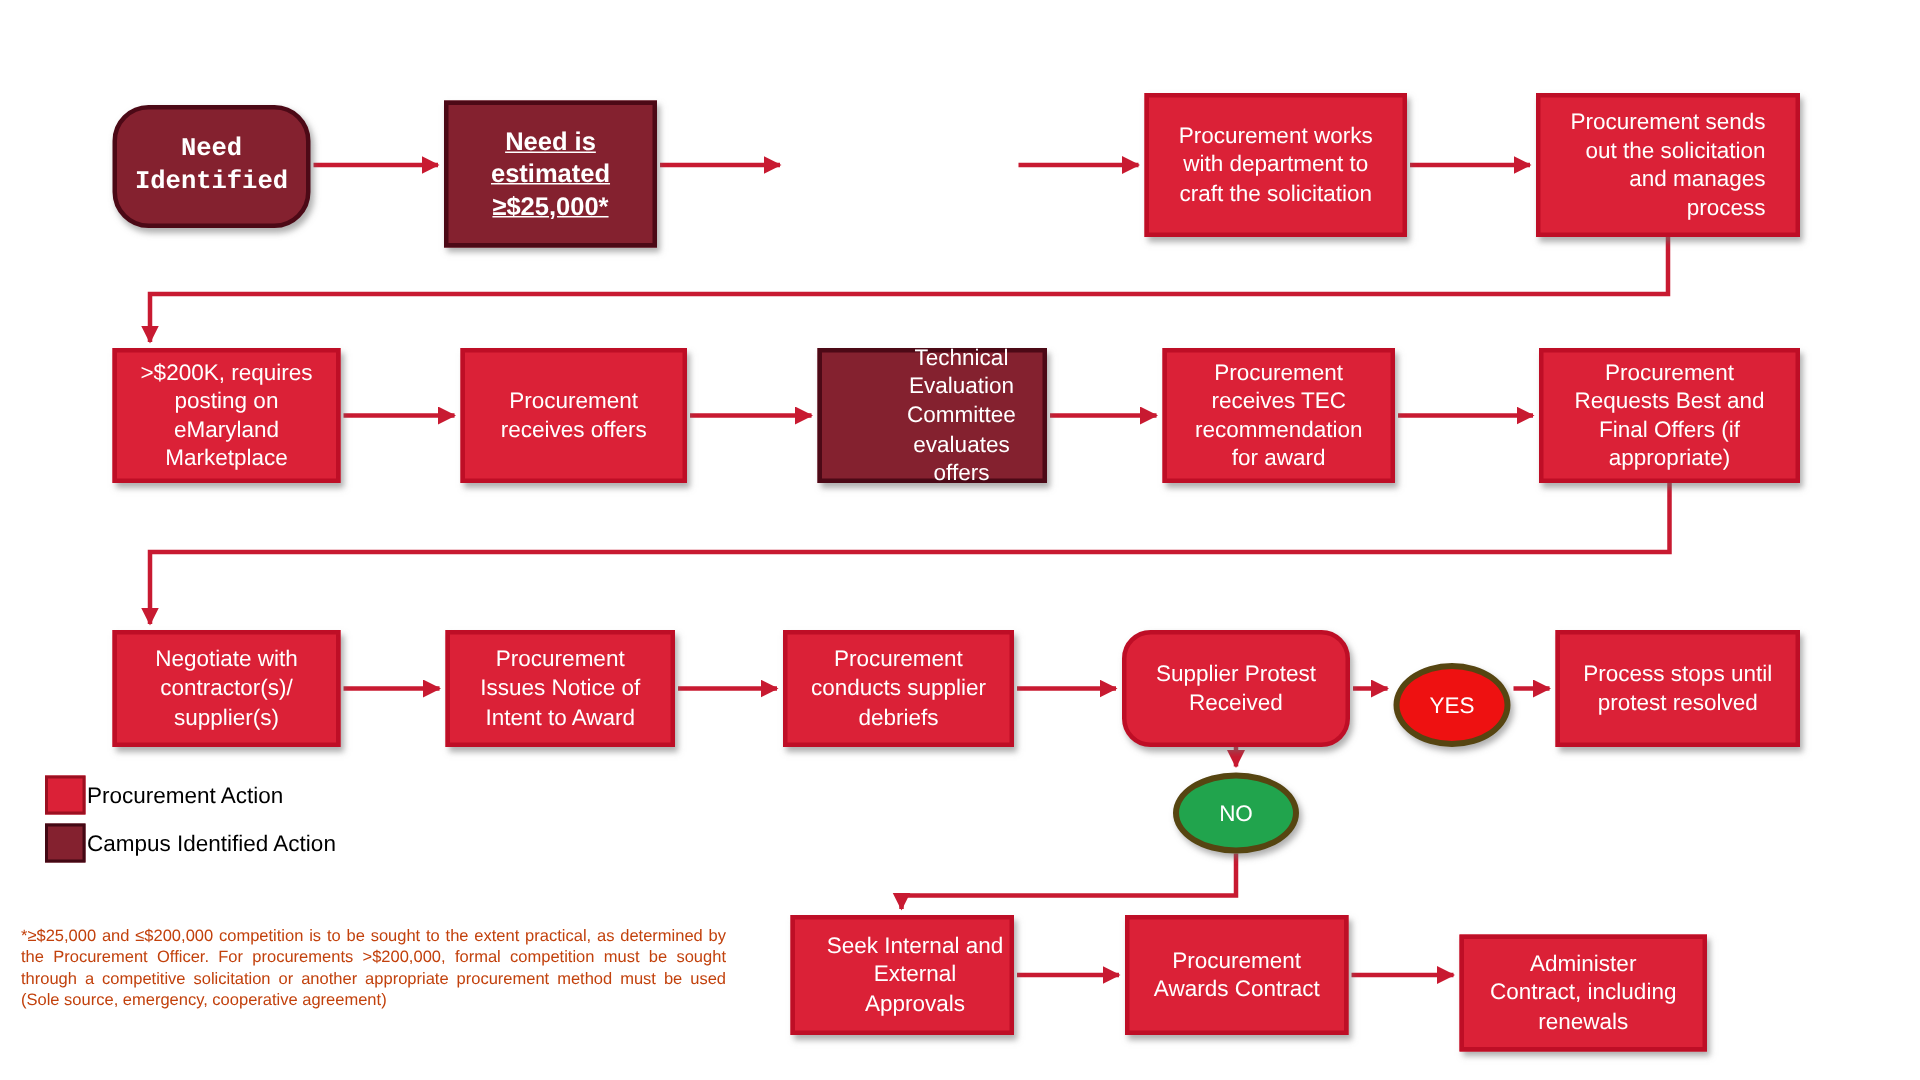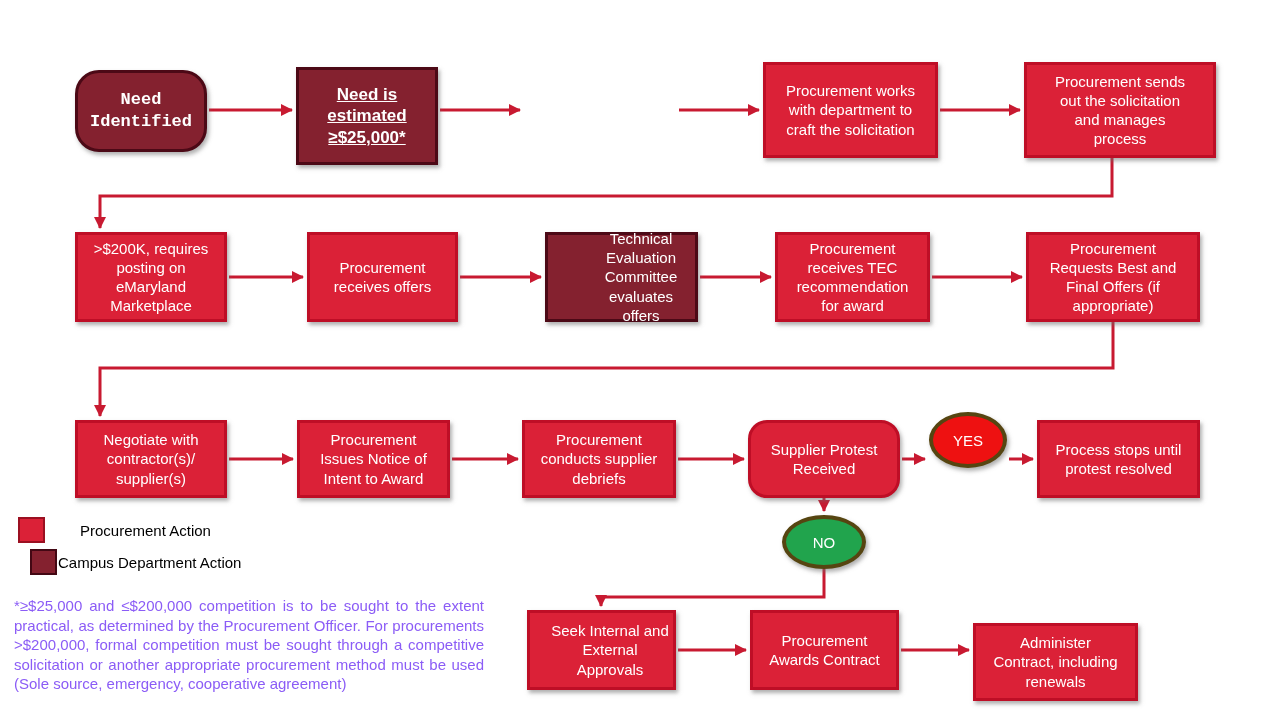--- a/index.html
+++ b/index.html
@@ -31,22 +31,22 @@
     box-shadow:2px 3px 4px rgba(110,110,110,0.55);
   }
   .oval-yes{background:#EE1111;}
   .oval-no{background:#21A44D;}
   .legend-row{position:absolute;z-index:1;display:flex;align-items:center;}
   .swatch{width:27px;height:26px;box-sizing:border-box;display:inline-block;}
   .swatch-red{background:#DB2137;border:2px solid #9B1021;}
   .swatch-maroon{background:#84212F;border:2px solid #430814;}
   .legend-label{font-size:15px;color:#000000;margin-left:1px;}
   .footnote{
-    position:absolute;left:14px;top:596px;width:470px;z-index:1;
-    font-size:15px;line-height:1.3;color:#8b5cf6;text-align:justify;
+    position:absolute;left:14px;top:617px;width:470px;z-index:1;
+    font-size:11px;line-height:1.3;color:#c2410c;text-align:justify;
   }
 </style>
 </head>
 <body>
 
 <div class="slide">
 
 
   <svg class="connectors" width="1280" height="720" viewBox="0 0 1280 720">
     <defs>
@@ -78,21 +78,21 @@
   </svg>
 
   <div class="node maroon rounded big" style="left:75px;top:70px;width:132px;height:82px;font-family:Liberation Mono, monospace;">Need
 Identified</div>
   <div class="node maroon big" style="left:296px;top:67px;width:142px;height:98px;text-decoration:underline;">Need is
 estimated
 ≥$25,000*</div>
   <div class="node red" style="left:763px;top:62px;width:175px;height:96px;">Procurement works
 with department to
 craft the solicitation</div>
-  <div class="node red" style="left:1024px;top:62px;width:192px;height:96px;">Procurement sends
+  <div class="node red" style="left:1024px;top:62px;width:176px;height:96px;text-align:right;">Procurement sends
 out the solicitation
 and manages
 process</div>
 
   <div class="node red" style="left:75px;top:232px;width:152px;height:90px;">&gt;$200K, requires
 posting on
 eMaryland
 Marketplace</div>
   <div class="node red" style="left:307px;top:232px;width:151px;height:90px;">Procurement
 receives offers</div>
@@ -113,39 +113,39 @@
 contractor(s)/
 supplier(s)</div>
   <div class="node red" style="left:297px;top:420px;width:153px;height:78px;">Procurement
 Issues Notice of
 Intent to Award</div>
   <div class="node red" style="left:522px;top:420px;width:154px;height:78px;">Procurement
 conducts supplier
 debriefs</div>
   <div class="node red" style="left:748px;top:420px;width:152px;height:78px;border-radius:19px;">Supplier Protest
 Received</div>
-  <div class="oval oval-yes" style="left:929px;top:412px;width:78px;height:56px;">YES</div>
+  <div class="oval oval-yes" style="left:929px;top:442px;width:78px;height:56px;">YES</div>
   <div class="node red" style="left:1037px;top:420px;width:163px;height:78px;">Process stops until
 protest resolved</div>
 
   <div class="oval oval-no" style="left:782px;top:515px;width:84px;height:54px;">NO</div>
 
   <div class="node red" style="left:527px;top:610px;width:149px;height:80px;padding-left:21px;">Seek Internal and
 External
 Approvals</div>
   <div class="node red" style="left:750px;top:610px;width:149px;height:80px;">Procurement
 Awards Contract</div>
   <div class="node red" style="left:973px;top:611px;width:165px;height:78px;margin-top:12px;">Administer
 Contract, including
 renewals</div>
 
-  <div class="legend-row" style="left:18px;top:517px;gap:34px;">
+  <div class="legend-row" style="left:30px;top:517px;">
     <span class="swatch swatch-red"></span>
     <span class="legend-label">Procurement Action</span>
   </div>
   <div class="legend-row" style="left:30px;top:549px;">
     <span class="swatch swatch-maroon"></span>
-    <span class="legend-label">Campus Department Action</span>
+    <span class="legend-label">Campus Identified Action</span>
   </div>
 
   <div class="footnote">*≥$25,000 and ≤$200,000 competition is to be sought to the extent practical, as determined by the Procurement Officer.  For procurements &gt;$200,000, formal competition must be sought through a competitive solicitation or another appropriate procurement method must be used (Sole source, emergency, cooperative agreement)</div>
 
 </div>
 
 </body></html>

